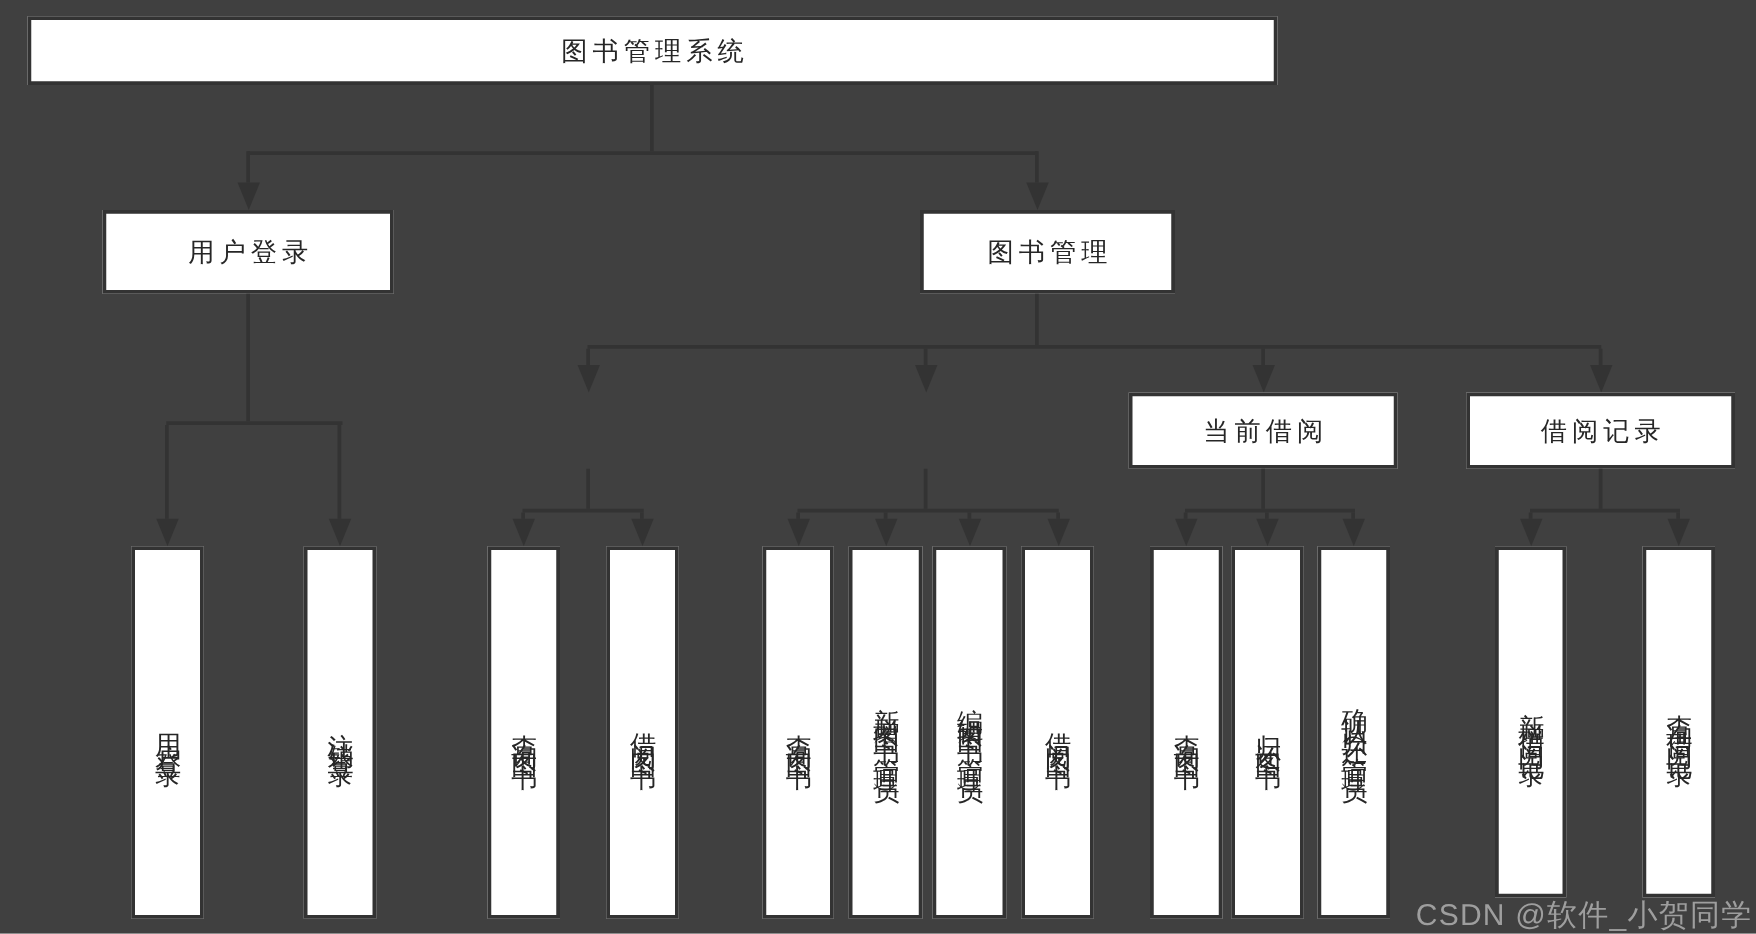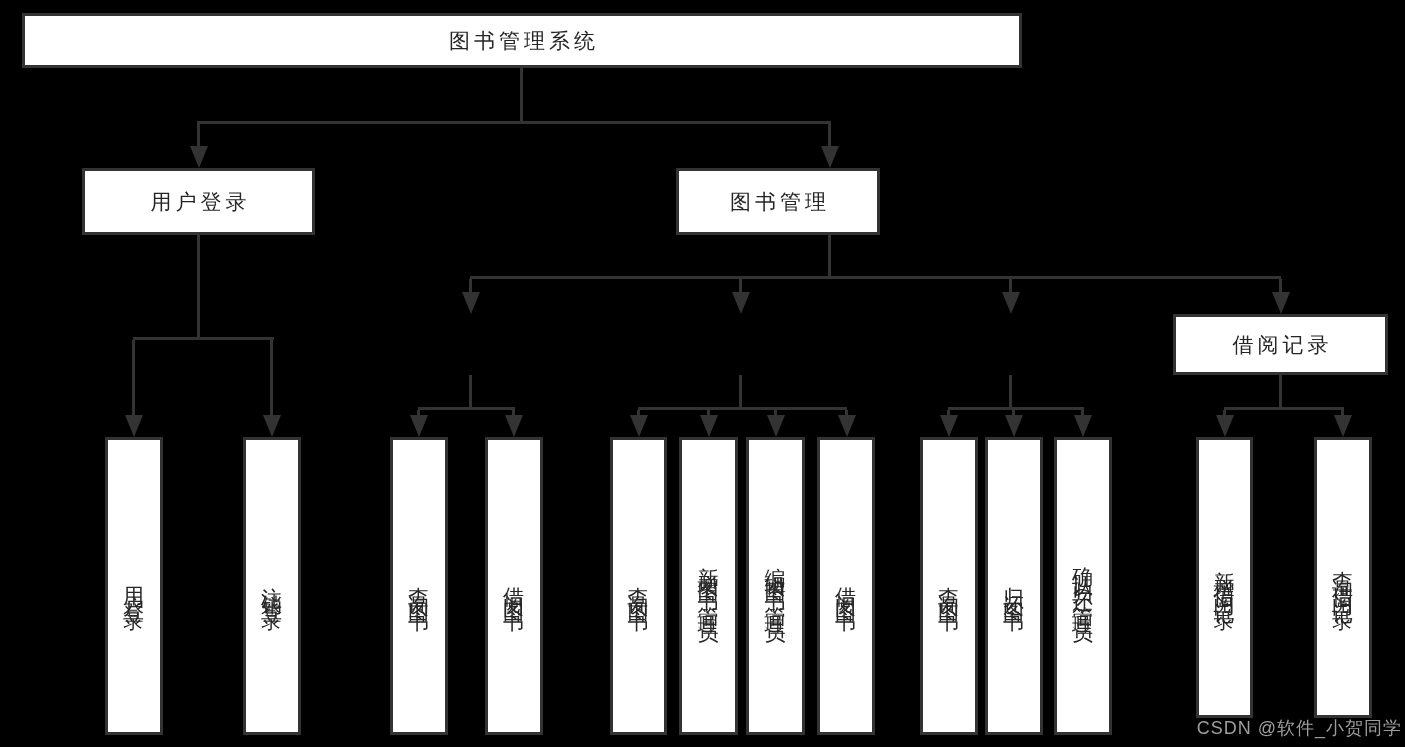--- a/index.html
+++ b/index.html
@@ -1,17 +1,17 @@
 <!DOCTYPE html>
 <html><head>
 <meta charset="utf-8">
 <style>
   html,body{margin:0;padding:0;background:#fff;}
   #canvas{
-    position:relative;width:1405px;height:747px;background:#000000;
+    position:relative;width:1405px;height:747px;background:#404040;
     font-family:"Liberation Sans", sans-serif;overflow:hidden;
   }
   .node{
     position:absolute;box-sizing:border-box;border:3px solid #333333;background:#ffffff;
     display:flex;align-items:center;justify-content:center;color:#262626;
   }
   .h-node{font-size:21px;letter-spacing:4px;text-indent:4px;white-space:nowrap;}
   .v-node{
     writing-mode:vertical-rl;text-orientation:mixed;
     font-size:21px;letter-spacing:8px;line-height:1;
@@ -19,27 +19,27 @@
   .hline,.vline{position:absolute;background:#333333;}
   .hline{height:3px;}
   .vline{width:3px;}
   .arr{position:absolute;width:3px;background:#333333;}
   .arr::after{
     content:"";position:absolute;top:100%;left:50%;transform:translateX(-50%);
     width:0;height:0;border:9px solid transparent;border-bottom:none;
     border-top:22px solid #333333;
   }
   .watermark{
-    position:absolute;top:716px;right:3px;font-size:18px;color:#9e9e9e;
+    position:absolute;top:716px;right:3px;font-size:24px;color:#9e9e9e;
     letter-spacing:1px;white-space:nowrap;z-index:5;
   }
   
   .n-root{left:22px;top:13px;width:1000px;height:55px;}
   .n-l2a{left:82px;top:168px;width:233px;height:67px;}
-  .n-l2b{left:676px;top:168px;width:204px;height:67px;}
+  .n-l2b{left:736px;top:168px;width:204px;height:67px;}
   .n-l3a{left:363px;top:314px;width:215px;height:61px;}
   .n-l3b{left:633px;top:314px;width:215px;height:61px;}
   .n-l3c{left:903px;top:314px;width:215px;height:61px;}
   .n-l3d{left:1173px;top:314px;width:215px;height:61px;}
   .n-v1{left:105px;top:437px;width:58px;height:298px;}
   .n-v2{left:243px;top:437px;width:58px;height:298px;}
   .n-v3{left:390px;top:437px;width:58px;height:298px;}
   .n-v4{left:485px;top:437px;width:58px;height:298px;}
   .n-v5{left:610px;top:437px;width:57px;height:298px;}
   .n-v6{left:679px;top:437px;width:59px;height:298px;}
@@ -71,20 +71,21 @@
   <div class="arr" style="left:132px;top:340px;height:75px;"></div>
   <div class="arr" style="left:270px;top:340px;height:75px;"></div>
 
   <div class="vline" style="left:828px;top:235px;height:41px;"></div>
   <div class="hline" style="left:470px;top:276px;width:811px;"></div>
   <div class="arr" style="left:469px;top:279px;height:13px;"></div>
   <div class="arr" style="left:739px;top:279px;height:13px;"></div>
   <div class="arr" style="left:1009px;top:279px;height:13px;"></div>
   <div class="arr" style="left:1279px;top:279px;height:13px;"></div>
 
+  <div class="node h-node n-l3c">当前借阅</div>
   <div class="node h-node n-l3d">借阅记录</div>
 
   <div class="vline" style="left:469px;top:375px;height:32px;"></div>
   <div class="hline" style="left:418px;top:407px;width:97px;"></div>
   <div class="arr" style="left:417px;top:410px;height:5px;"></div>
   <div class="arr" style="left:512px;top:410px;height:5px;"></div>
 
   <div class="vline" style="left:739px;top:375px;height:32px;"></div>
   <div class="hline" style="left:638px;top:407px;width:209px;"></div>
   <div class="arr" style="left:637px;top:410px;height:5px;"></div>

